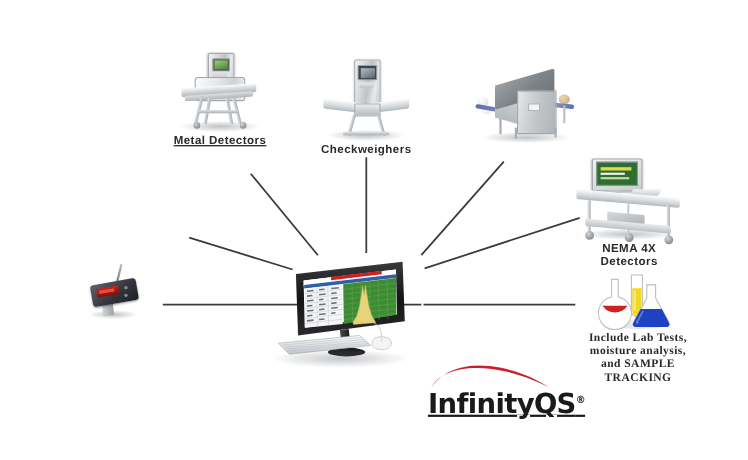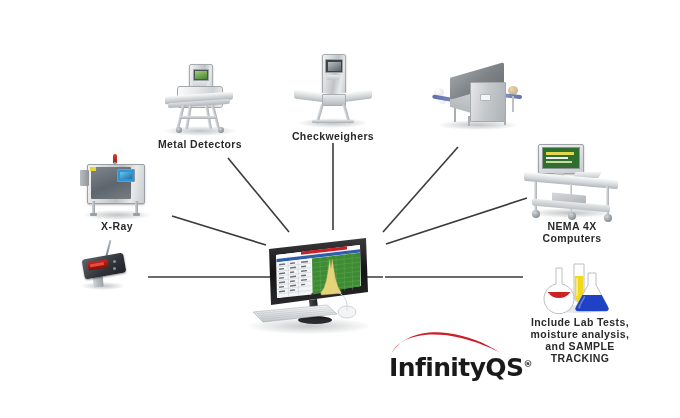--- a/index.html
+++ b/index.html
@@ -145,39 +145,22 @@
       <line x1="228" y1="158" x2="289" y2="232"></line>
       <line x1="333" y1="143" x2="333" y2="230"></line>
       <line x1="458" y1="147" x2="383" y2="232"></line>
       <line x1="172" y1="216" x2="266" y2="245"></line>
       <line x1="527" y1="198" x2="386" y2="244"></line>
       <line x1="148" y1="277" x2="383" y2="277"></line>
       <line x1="385" y1="277" x2="523" y2="277"></line>
     </g>
   </svg>
 
-  <div class="node" style="left:62px;top:150px;width:110px;">
-    <div class="art" style="width:80px;height:68px;">
-      <div class="softshadow" style="left:6px;top:60px;width:68px;height:10px;"></div>
-      <div class="xr-light"></div>
-      <div class="xr-pole"></div>
-      <div class="xr-body metal shadowy"></div>
-      <div class="xr-sidebar"></div>
-      <div class="xr-face"></div>
-      <div class="xr-badge"></div>
-      <div class="xr-screen"></div>
-      <div class="xr-leg" style="left:15px;"></div>
-      <div class="xr-leg" style="left:58px;"></div>
-      <div class="xr-foot" style="left:13px;"></div>
-      <div class="xr-foot" style="left:56px;"></div>
-    </div>
-    <div class="caption">X-Ray</div>
-  </div>
-
-  <div class="node" style="left:145px;top:60px;width:110px;">
+
+  <div class="node" style="left:145px;top:44px;width:110px;text-decoration:underline;">
     <div class="art" style="width:80px;height:76px;">
       <div class="softshadow" style="left:4px;top:66px;width:72px;height:10px;"></div>
       <div class="md-head metal shadowy"></div>
       <div class="md-scr"></div>
       <div class="md-btns"></div>
       <div class="md-arch metal-l"></div>
       <div class="md-belt"></div>
       <div class="md-belt2"></div>
       <div class="md-legA"></div>
         <div class="md-legB"></div>
@@ -240,36 +223,36 @@
       <div class="nm-postL"></div>
         <div class="nm-postM"></div>
         <div class="nm-postR"></div>
       <div class="nm-box"></div>
       <div class="nm-shelf"></div>
       <div class="nm-wheel" style="left:10px;top:68px;"></div>
       <div class="nm-wheel" style="left:82px;top:72px;"></div>
       <div class="nm-wheel" style="left:46px;top:70px;"></div>
     </div>
     <div class="caption">NEMA 4X
-Computers</div>
+Detectors</div>
   </div>
 
   <div class="node" style="left:40px;top:240px;width:130px;">
     <div class="art" style="width:72px;height:50px;">
       <div class="softshadow" style="left:12px;top:42px;width:44px;height:8px;"></div>
       <div class="tp-ant"></div>
       <div class="tp-tip"></div>
       <div class="tp-body"></div>
       <div class="tp-led"></div>
       <div class="tp-dot1"></div>
         <div class="tp-dot2"></div>
     </div>
   </div>
 
-  <div class="node" style="left:521px;top:260px;width:118px;">
+  <div class="node" style="left:521px;top:246px;width:118px;font-family:Liberation Serif, serif;">
     <div class="lab">
       <svg viewBox="0 0 80 54" width="80" height="54" xmlns="http://www.w3.org/2000/svg">
         <ellipse cx="40" cy="49" rx="26" ry="4" fill="#b9bec2" opacity=".35"></ellipse>
 
         <path d="M34 4 h10 v33 a5 5 0 0 1 -10 0 Z" fill="#ffffff" stroke="#b9c0c6" stroke-width="1"></path>
         <path d="M34.8 16 h8.4 v21 a4.2 4.2 0 0 1 -8.4 0 Z" fill="#f2d91e"></path>
         <path d="M36 18 h2 v18 h-2 Z" fill="#ffffff" opacity=".45"></path>
 
         <path d="M16 8 h6 v16 a15 15 0 1 1 -6 0 Z" fill="#ffffff" stroke="#b9c0c6" stroke-width="1"></path>
         <path d="M7.5 32 a14 14 0 0 0 23 0 Z" fill="#cc2222"></path>
@@ -384,18 +367,18 @@
       <ellipse cx="104" cy="80" rx="9" ry="6" fill="#f3f4f5" stroke="#b4b9be" stroke-width="0.6"></ellipse>
       <path d="M104,74.2 v4.2" stroke="#c3c8cd" stroke-width="0.6"></path>
       <path d="M104,74 C104,66 99,62 94,60" stroke="#c8cdd2" stroke-width="0.9" fill="none"></path>
     </svg>
   </div>
 
   <div id="logo" style="left:389px;top:332px;width:130px;">
     <svg viewBox="0 0 130 22" width="130" height="22" xmlns="http://www.w3.org/2000/svg" style="display:block;">
       <path d="M3,21 C10,4 40,-2 72,6 C88,10 100,15 110,20 C96,11 80,4 58,1 C34,-2 12,5 3,21 Z" fill="#cc1f2a"></path>
     </svg>
-    <div class="logo-text" style="margin-top:-3px;">
+    <div class="logo-text" style="margin-top:-3px;text-decoration:underline;">
       <span>InfinityQS</span><span class="logo-reg">®</span>
     </div>
   </div>
 
 </div>
 
 </body></html>

